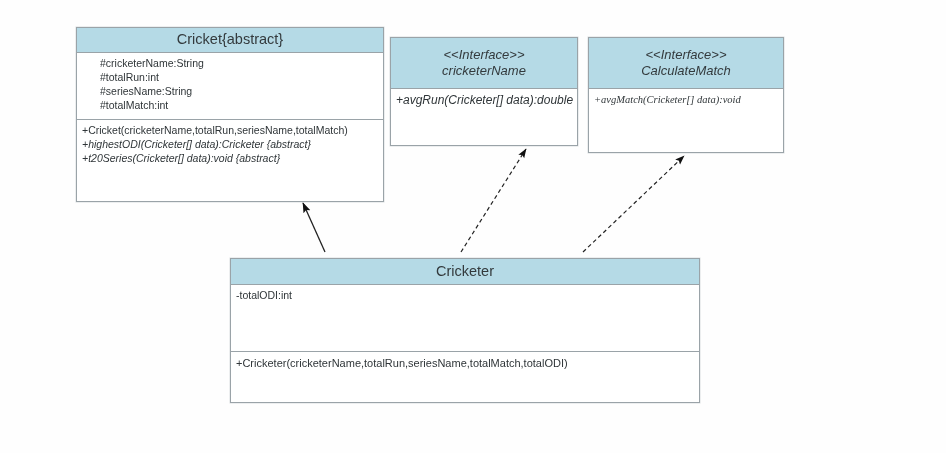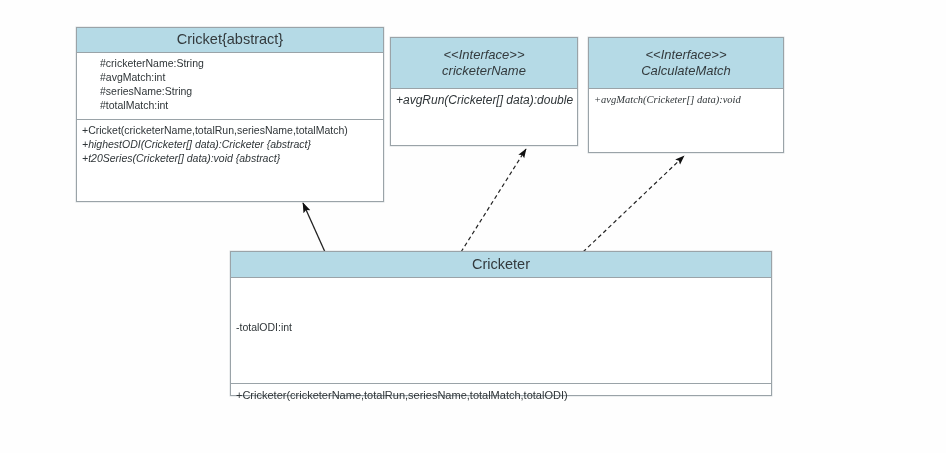--- a/index.html
+++ b/index.html
@@ -64,23 +64,23 @@
   #box-cricket .c-ops           { height: 82px; font-size: 10.5px; }
 
   #box-calcrun          { left: 390px; top: 37px;  width: 188px; height: 109px; }
   #box-calcrun .uml-header      { height: 51px; font-size: 13px; font-style: italic; }
   #box-calcrun .c-ops           { height: 57px; font-size: 12px; }
 
   #box-calcmatch        { left: 588px; top: 37px;  width: 196px; height: 116px; }
   #box-calcmatch .uml-header    { height: 51px; font-size: 13px; font-style: italic; }
   #box-calcmatch .c-ops         { height: 64px; font-size: 10.5px; font-family: Liberation Serif, serif; }
 
-  #box-cricketer        { left: 230px; top: 251px; width: 542px; height: 145px; }
+  #box-cricketer        { left: 230px; top: 258px; width: 470px; height: 145px; }
   #box-cricketer .uml-header    { height: 26px; font-size: 14.5px; }
-  #box-cricketer .c-attrs       { height: 66px; font-size: 10.5px; margin-top: 39px; }
+  #box-cricketer .c-attrs       { height: 66px; font-size: 10.5px; }
   #box-cricketer .c-ops         { height: 52px; font-size: 11px; }
 
   
   #connectors {
     position: absolute;
     left: 0; top: 0;
     width: 946px;
     height: 453px;
     pointer-events: none;
   }
@@ -106,21 +106,21 @@
 
     <line x1="583" y1="252" x2="684" y2="156" stroke="#222222" stroke-width="1.2" stroke-dasharray="4,3" marker-end="url(#arrow-dashed)"></line>
   </svg>
 
   <div class="uml-box" id="box-cricket">
     <div class="uml-header">
       <span class="hdr-line">Cricket{abstract}</span>
     </div>
     <div class="uml-compartment c-attrs">
       <span class="uml-line">#cricketerName:String</span>
-      <span class="uml-line">#avgMatch:int</span>
+      <span class="uml-line">#totalRun:int</span>
       <span class="uml-line">#seriesName:String</span>
       <span class="uml-line">#totalMatch:int</span>
     </div>
     <div class="uml-compartment c-ops divider">
       <span class="uml-line">+Cricket(cricketerName,totalRun,seriesName,totalMatch)</span>
       <span class="uml-line italic">+highestODI(Cricketer[] data):Cricketer {abstract}</span>
       <span class="uml-line italic">+t20Series(Cricketer[] data):void {abstract}</span>
     </div>
   </div>
 

